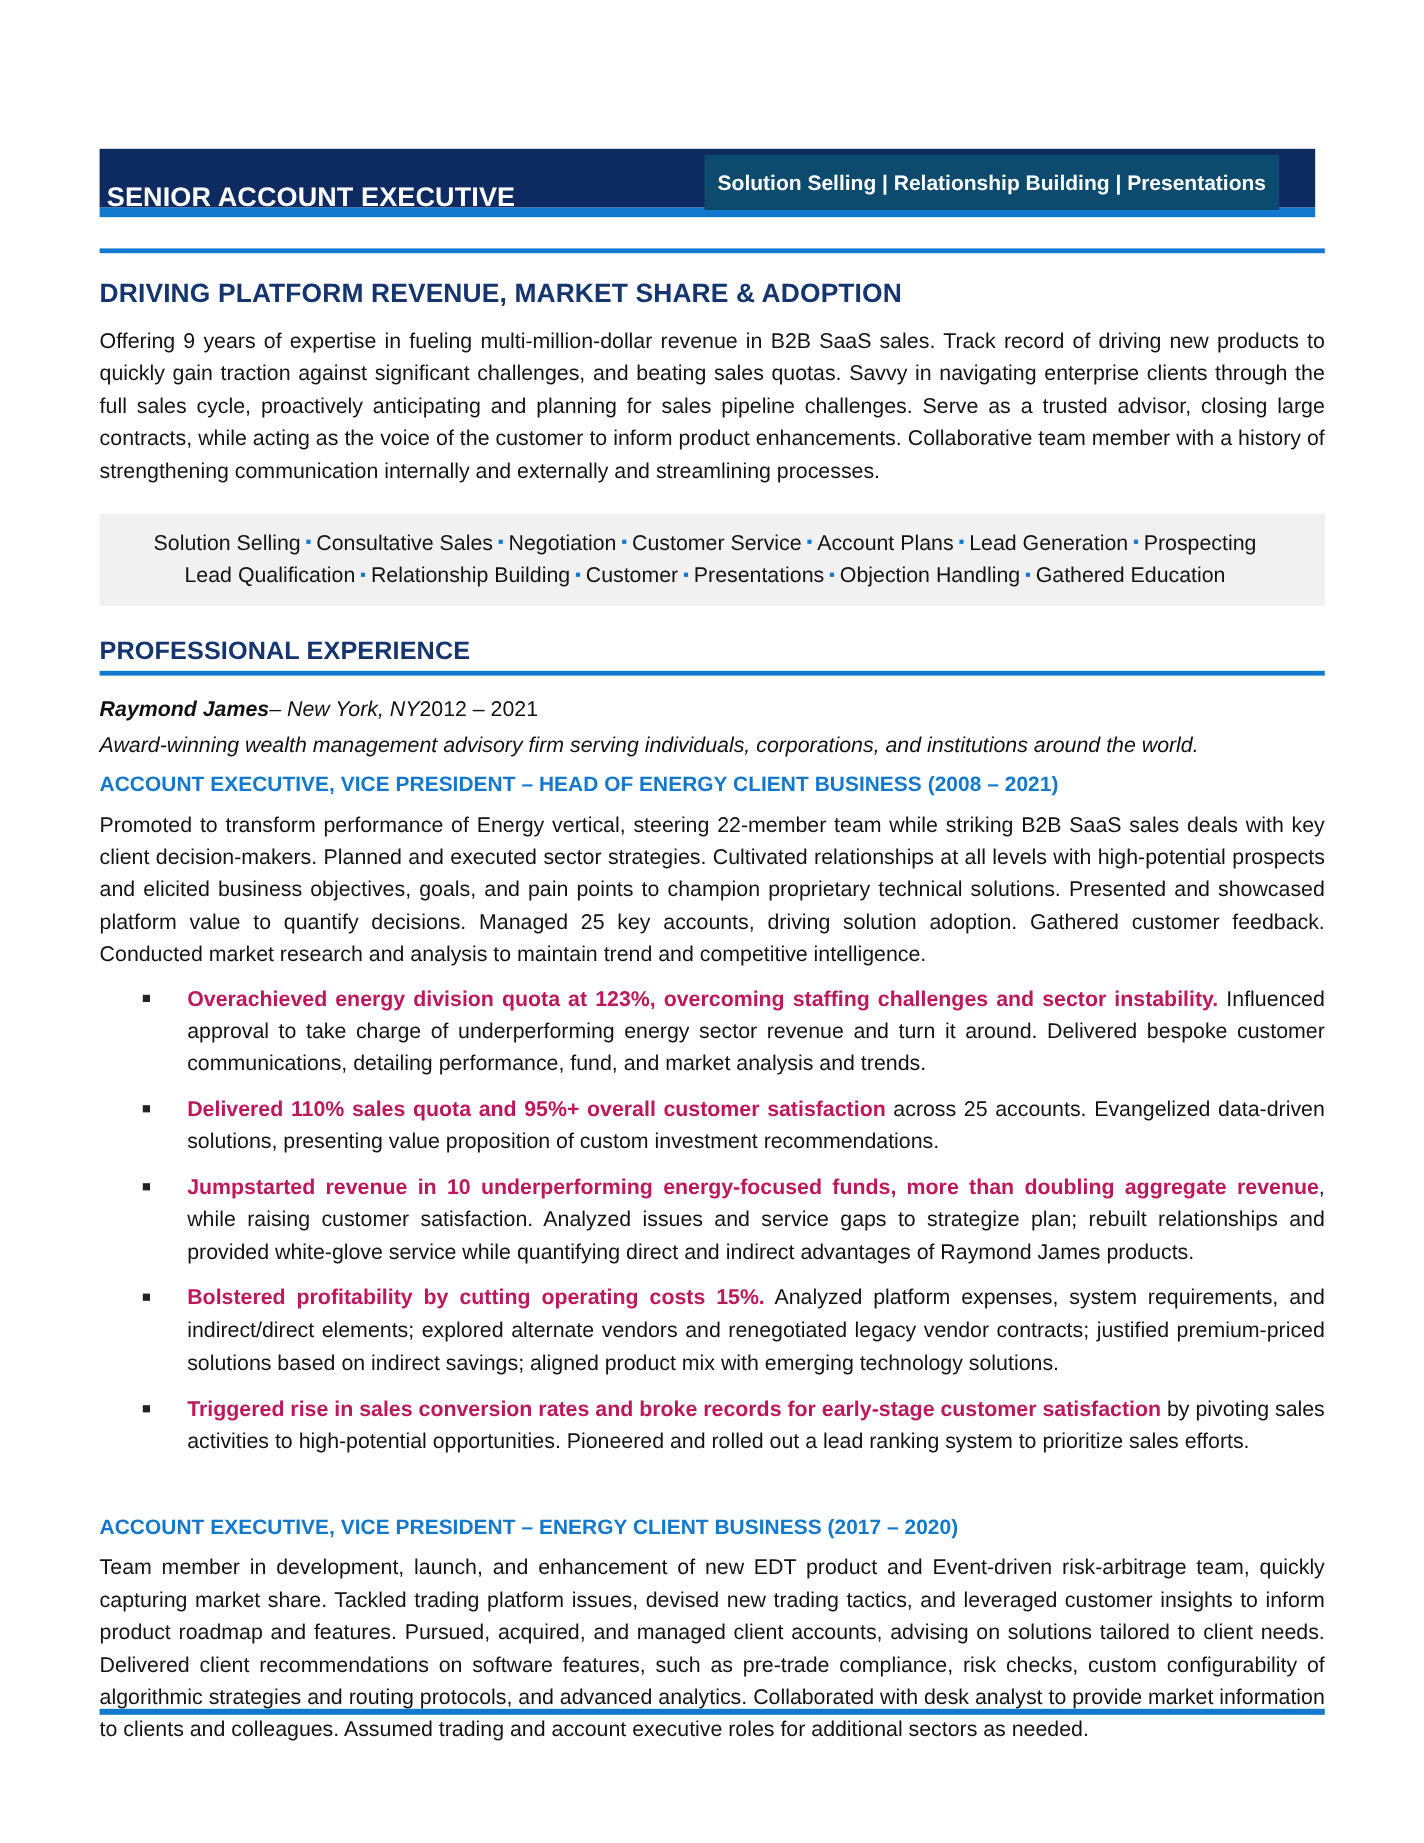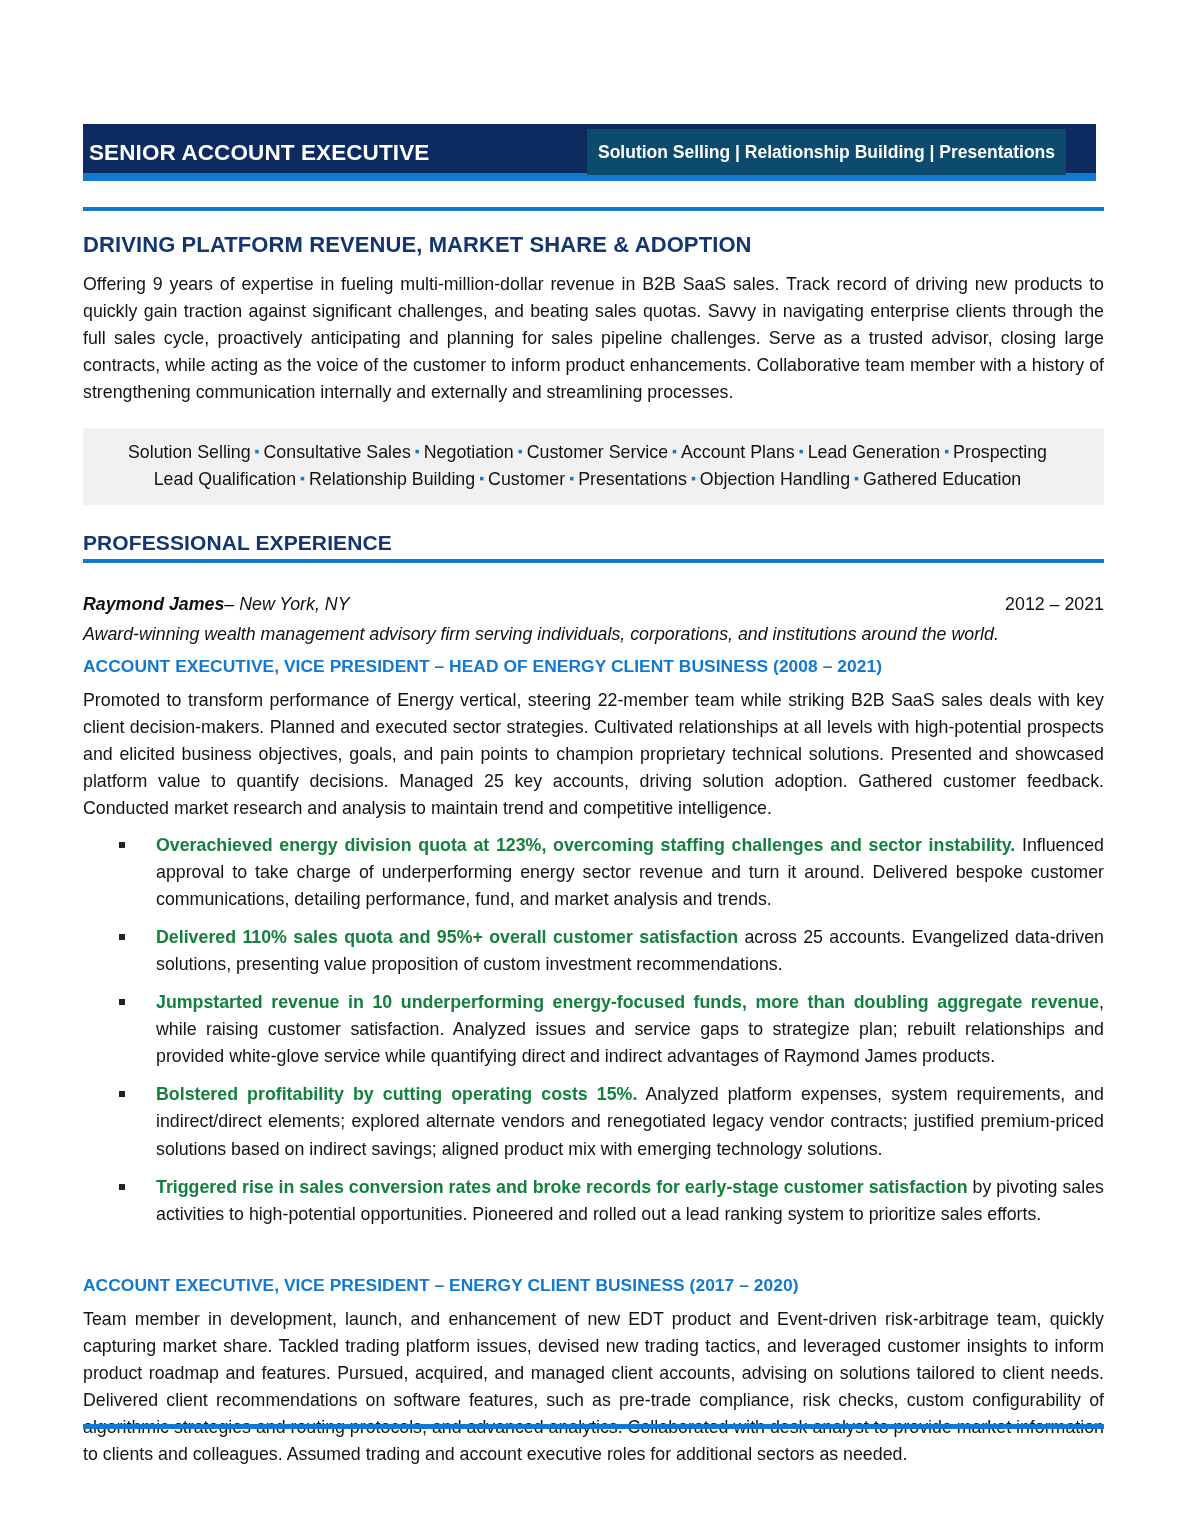--- a/index.html
+++ b/index.html
@@ -51,21 +51,21 @@
     left: 0;
     top: 49px;
     width: 1013px;
     height: 8px;
     background: #1279cf;
     z-index: 1;
   }
   .header-title {
     position: absolute;
     left: 0;
-    top: 4px;
+    top: 16px;
     height: 49px;
     line-height: 49px;
     padding-left: 6px;
     color: #ffffff;
     font-size: 22.5px;
     font-weight: bold;
     letter-spacing: 0.1px;
     white-space: nowrap;
     z-index: 3;
   }
@@ -141,25 +141,24 @@
   .section-rule {
     height: 4px;
     background: #1279cf;
     width: 1021px;
     margin-top: 4px;
   }
 
   
   .job-headrow {
     display: flex;
-    justify-content: space-between;
+    justify-content: flex-start;
     align-items: baseline;
-    margin-top: 31px;
-    font-size: 17.8px;
-    gap: 12px;
+    margin-top: 18px;
+    font-size: 17.8px;
   }
   .job-company {
     font-style: italic;
     color: #111111;
   }
   .job-company b {
     font-weight: bold;
   }
   .job-dates {
     font-size: 17.8px;
@@ -207,21 +206,21 @@
   .bullet .marker {
     position: absolute;
     left: 36px;
     top: 10px;
     width: 6px;
     height: 6px;
     background: #232323;
   }
   .bullet b {
     font-weight: bold;
-    color: #15803d;
+    color: #be185d;
   }
 
   .section-gap { height: 22px; }
 
   .bottom-rule {
     position: absolute;
     left: 83px;
     top: 1424px;
     width: 1021px;
     height: 5px;

